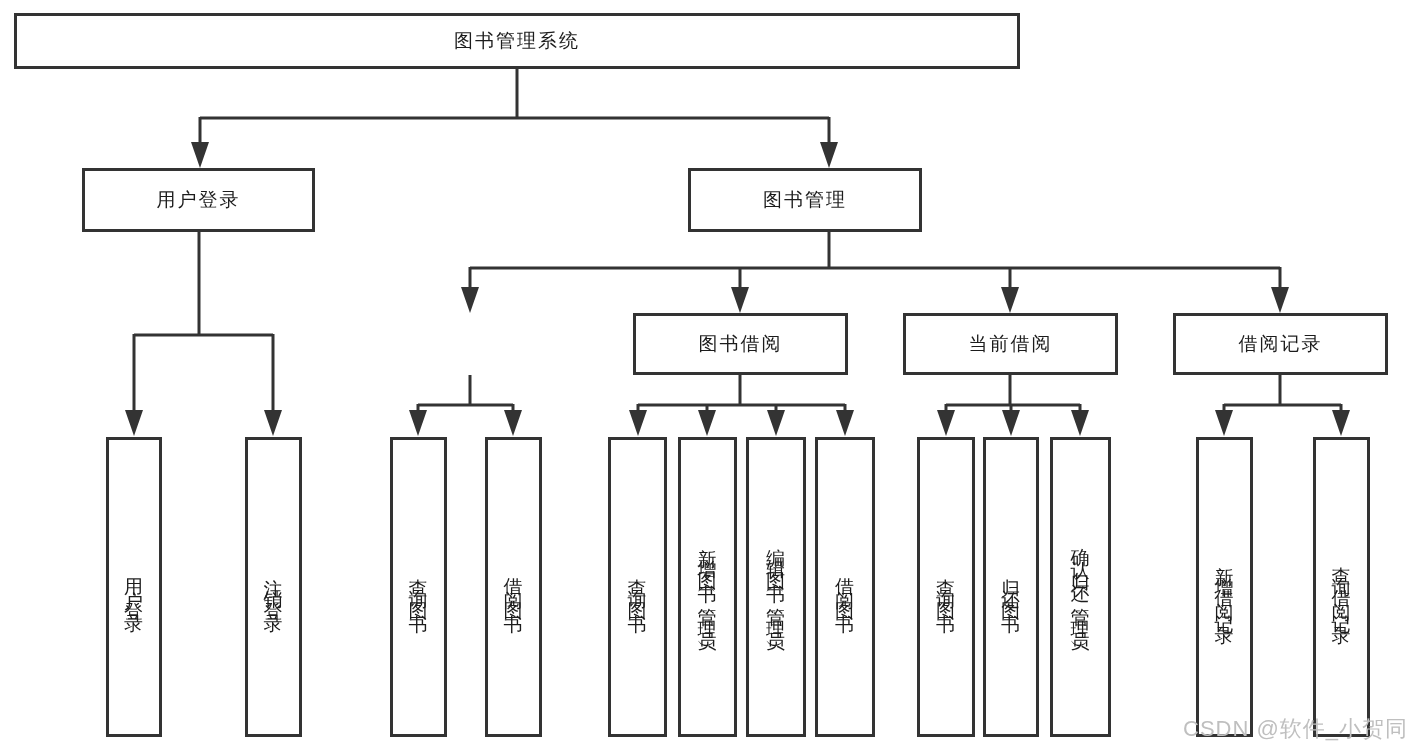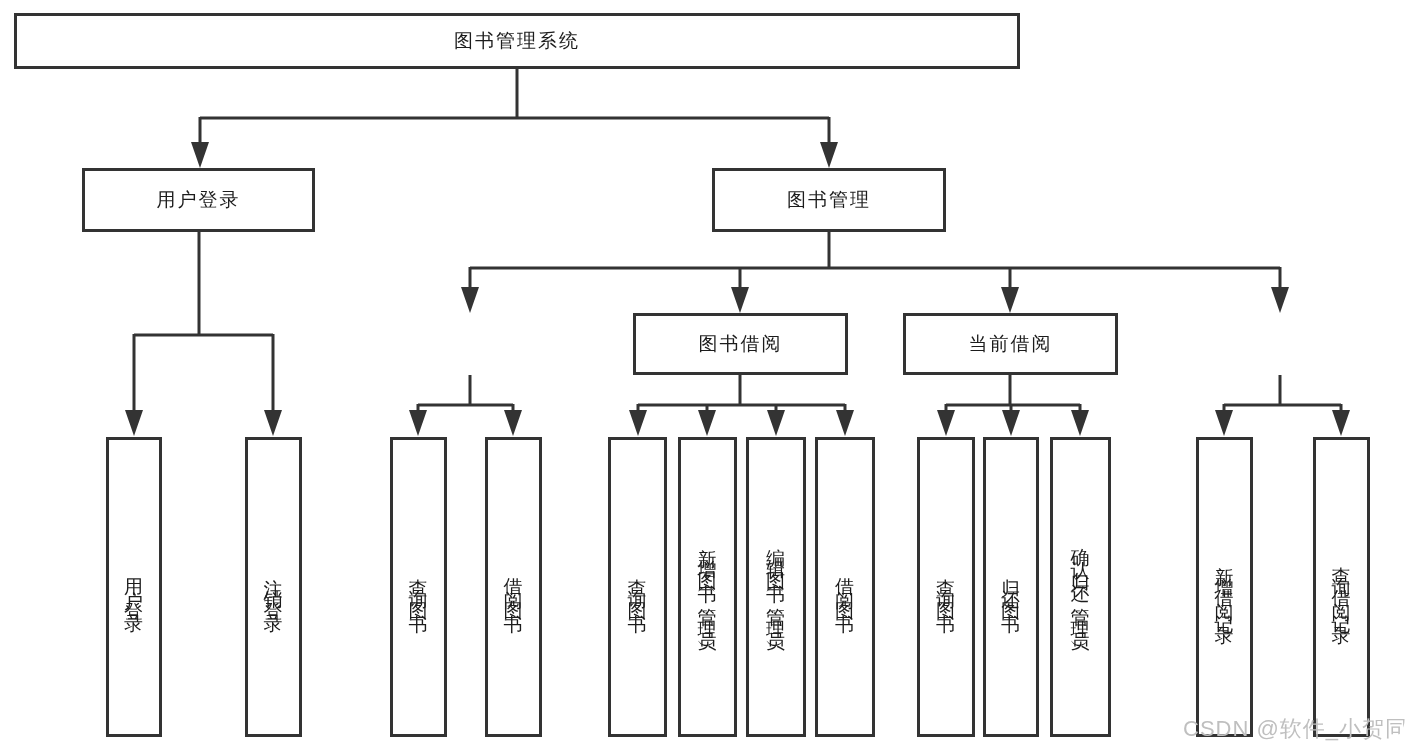--- a/index.html
+++ b/index.html
@@ -8,21 +8,20 @@
     --box-bg:#ffffff;
     --wm:#bfbfbf;
   }
   html,body{margin:0;padding:0;background:#fff;}
   body{font-family:"Liberation Sans","DejaVu Sans",sans-serif;}
   .canvas{
     position:relative;
     width:1405px;height:747px;
     background:var(--box-bg);
     overflow:hidden;
-    border-radius:30px;
   }
   .wires{position:absolute;left:0;top:0;z-index:1;}
   .wires path{stroke:var(--line);stroke-width:3;fill:none;}
   .wires polygon{fill:var(--line);stroke:none;}
   .node{
     position:absolute;z-index:2;
     box-sizing:border-box;
     background:var(--box-bg);
     border:3px solid var(--line);
     display:flex;align-items:center;justify-content:center;
@@ -114,29 +113,32 @@
     <polygon points="1332,410 1350,410 1341,436"></polygon>
   </svg>
 
   <div class="node" style="left:14px;top:13px;width:1006px;height:56px">
     <span>图书管理系统</span>
   </div>
 
   <div class="node" style="left:82px;top:168px;width:233px;height:64px">
     <span>用户登录</span>
   </div>
-  <div class="node" style="left:712px;top:168px;width:234px;height:64px">
+  <div class="node" style="left:688px;top:168px;width:234px;height:64px">
     <span>图书管理</span>
   </div>
 
   <div class="node" style="left:903px;top:313px;width:215px;height:62px">
     <span>当前借阅</span>
   </div>
   <div class="node" style="left:633px;top:313px;width:215px;height:62px">
     <span>图书借阅</span>
+  </div>
+  <div class="node" style="left:1173px;top:313px;width:215px;height:62px">
+    <span>借阅记录</span>
   </div>
 
   <div class="node vert" style="left:106px;top:437px;width:56px;height:300px">
     <span class="vtext">用户登录</span>
   </div>
   <div class="node vert" style="left:245px;top:437px;width:57px;height:300px">
     <span class="vtext">注销登录</span>
   </div>
 
   <div class="node vert" style="left:390px;top:437px;width:57px;height:300px">

